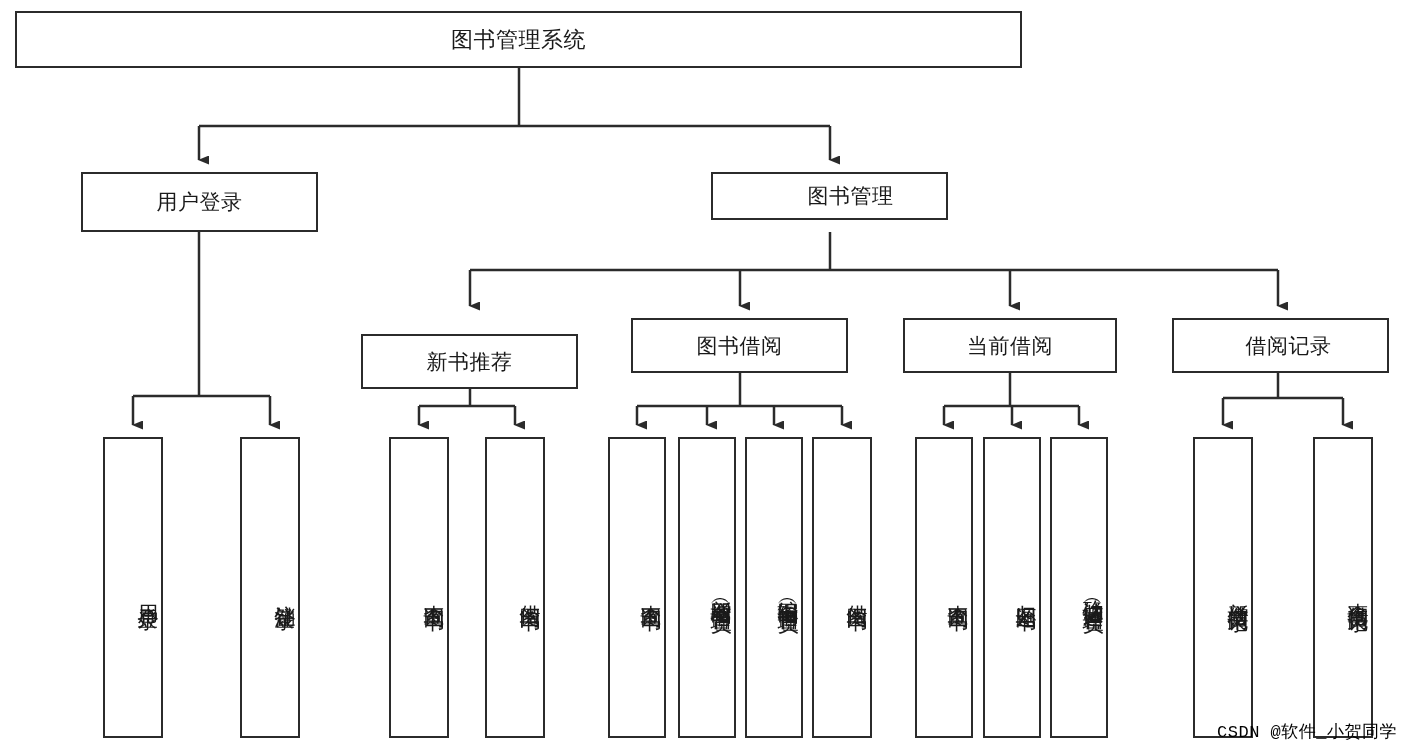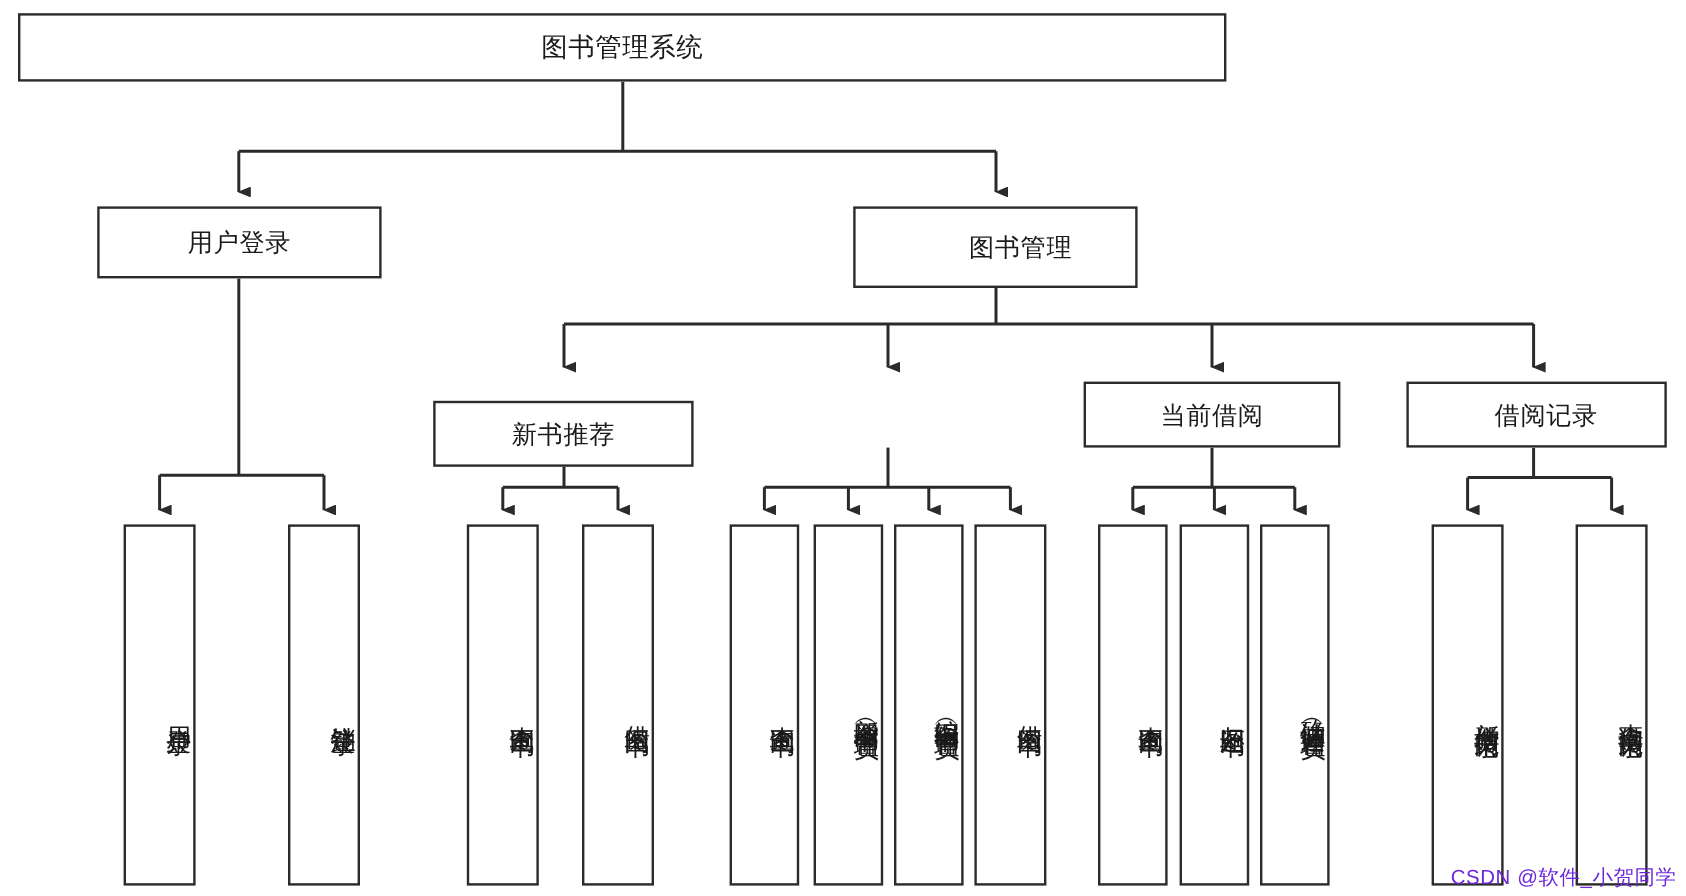--- a/index.html
+++ b/index.html
@@ -55,23 +55,24 @@
     max-height: 100%;
   }
   .node.title {
     font-size: 22px;
   }
   .watermark {
     position: absolute;
     right: 8px;
     bottom: 4px;
     font-size: 17px;
-    color: #6d28d9;
+    color: #000000;
     letter-spacing: 0.5px;
     white-space: nowrap;
+    font-family: Liberation Mono, monospace;
   }
 </style>
 </head>
 <body>
 
 <div id="canvas">
 
   <svg class="lines" viewBox="0 0 1405 747">
     <defs>
       <marker id="arrowhead" markerWidth="9" markerHeight="11" refX="4.5" refY="10" orient="auto" markerUnits="userSpaceOnUse">
@@ -138,27 +139,30 @@
     </g>
   </svg>
 
   <div class="node horiz title" style="left:15px; top:11px; width:1007px; height:57px;">
     <span>图书管理系统</span>
   </div>
 
   <div class="node horiz" style="left:81px; top:172px; width:237px; height:60px;">
     <span>用户登录</span>
   </div>
-  <div class="node horiz" style="left:711px; top:172px; width:237px; height:68px;padding-left:42px;">
+  <div class="node horiz" style="left:711px; top:172px; width:237px; height:48px;padding-left:42px;">
     <span>图书管理</span>
   </div>
 
   <div class="node horiz" style="left:361px; top:318px; width:217px; height:55px;margin-top:16px;">
     <span>新书推荐</span>
   </div>
+  <div class="node horiz" style="left:631px; top:318px; width:217px; height:55px;">
+    <span>图书借阅</span>
+  </div>
   <div class="node horiz" style="left:903px; top:318px; width:214px; height:55px;align-items:center;">
     <span>当前借阅</span>
   </div>
   <div class="node horiz" style="left:1172px; top:318px; width:217px; height:55px;padding-left:16px;">
     <span>借阅记录</span>
   </div>
 
   <div class="node vert" style="left:103px; top:437px; width:60px; height:301px;">
     <span class="vtext">用户登录</span>
   </div>

